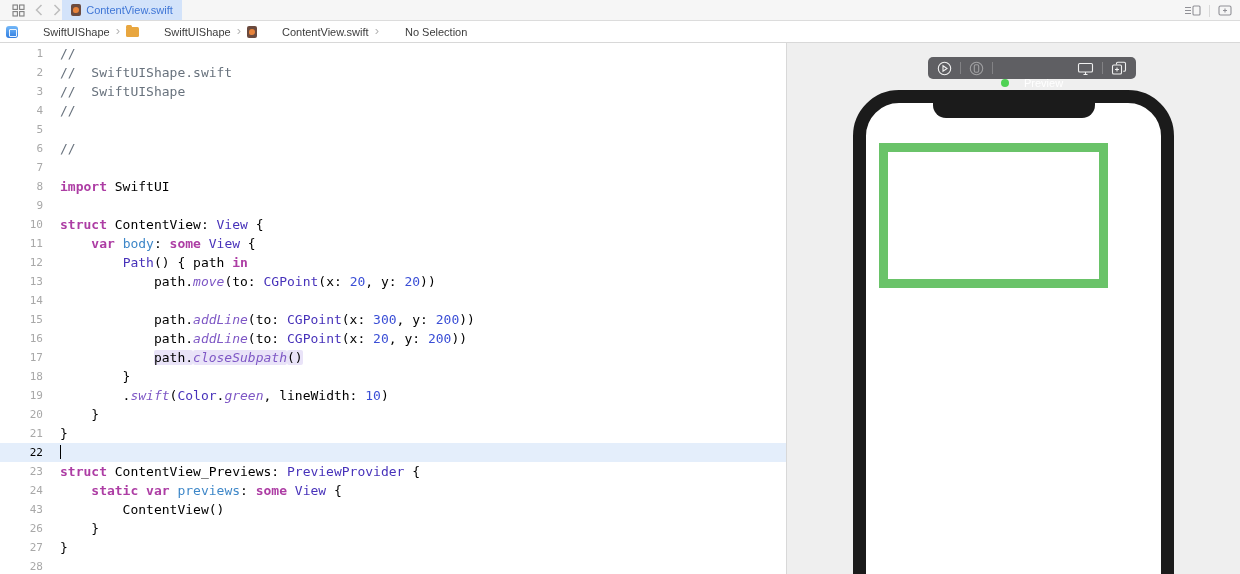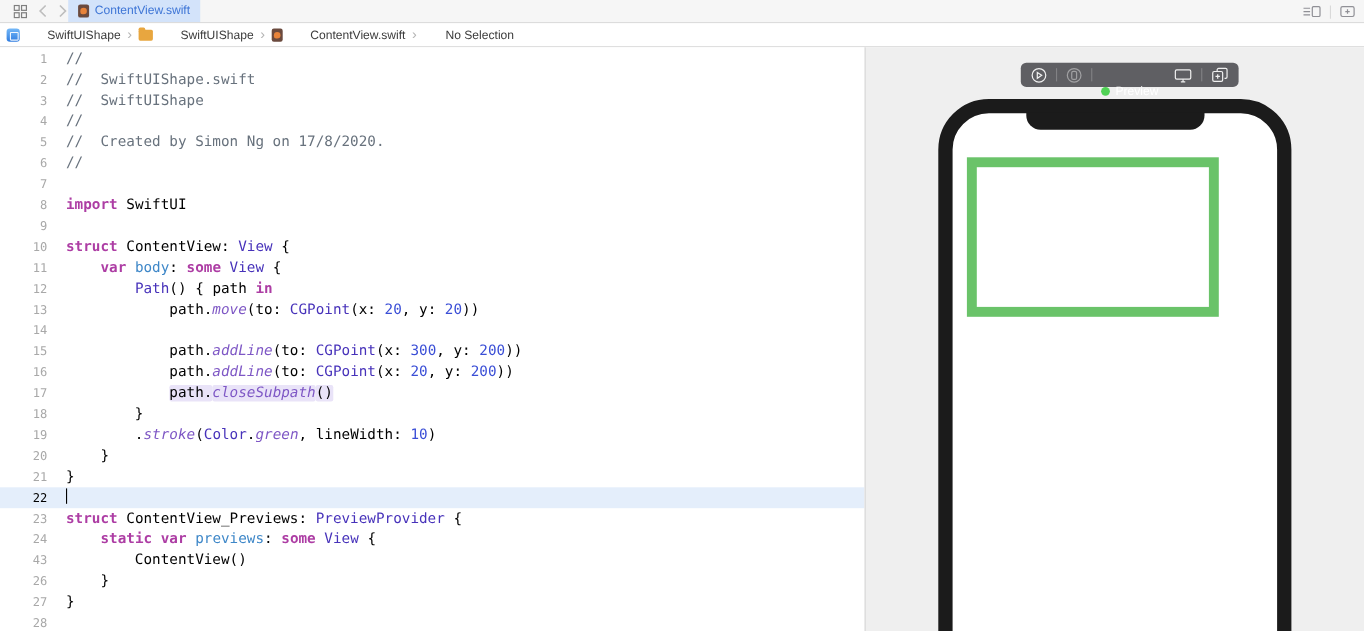--- a/index.html
+++ b/index.html
@@ -61,21 +61,21 @@
 
   
   .canvas { flex:1; position:relative; background:var(--canvas_bg,#efefef);
             border-left:1px solid #d8d8d8; overflow:hidden; }
   .preview-toolbar { position:absolute; left:141px; top:14px; height:22px;
             background:rgba(84,84,88,.93); border-radius:5px; display:flex;
             align-items:center; padding:0 9px; gap:8px; }
   .pt-div { width:1px; height:12px; background:rgba(255,255,255,.22); }
   .pt-label { font-size:11px; color:#fff; }
   .status-dot { width:8px; height:8px; border-radius:50%; background:var(--status_dot,#50d255); }
-  .pt-group { display:flex; align-items:center; gap:5px;margin-top:30px; }
+  .pt-group { display:flex; align-items:center; gap:15px;margin-top:30px; }
   .dim { opacity:.45; }
 
   .phone { position:absolute; left:66px; top:47px; width:321px; height:640px;
            background:#fff; border:13px solid var(--phone_frame,#1b1b1b); border-radius:46px; }
   .notch { position:absolute; left:50%; transform:translateX(-50%); top:-1px;
            width:162px; height:16px; background:var(--phone_frame,#1b1b1b);
            border-radius:0 0 13px 13px; }
   .shape-rect { position:absolute; left:92px; top:100px; width:229px; height:145px;
            border:9px solid var(--shape_green,#6ac369); }
 </style>
@@ -148,35 +148,35 @@
   </div>
 
   <div class="main">
 
     <div class="editor">
       <div>
           <div class="cl"><span class="ln">1</span><span class="ct"><span class="t-com">//</span></span></div>
           <div class="cl"><span class="ln">2</span><span class="ct"><span class="t-com">//  SwiftUIShape.swift</span></span></div>
           <div class="cl"><span class="ln">3</span><span class="ct"><span class="t-com">//  SwiftUIShape</span></span></div>
           <div class="cl"><span class="ln">4</span><span class="ct"><span class="t-com">//</span></span></div>
-          <div class="cl"><span class="ln">5</span><span class="ct"><span class="t-com">//  Created by Simon Ng on 17/8/2020.</span></span></div>
+          <div class="cl"><span class="ln">5</span></div>
           <div class="cl"><span class="ln">6</span><span class="ct"><span class="t-com">//</span></span></div>
           <div class="cl"><span class="ln">7</span><span class="ct"></span></div>
           <div class="cl"><span class="ln">8</span><span class="ct"><span class="t-kw">import</span><span class="t-plain"> SwiftUI</span></span></div>
           <div class="cl"><span class="ln">9</span><span class="ct"></span></div>
           <div class="cl"><span class="ln">10</span><span class="ct"><span class="t-kw">struct</span><span class="t-plain"> ContentView: </span><span class="t-type">View</span><span class="t-plain"> {</span></span></div>
           <div class="cl"><span class="ln">11</span><span class="ct"><span class="t-plain">    </span><span class="t-kw">var</span><span class="t-plain"> </span><span class="t-prop">body</span><span class="t-plain">: </span><span class="t-kw">some</span><span class="t-plain"> </span><span class="t-type">View</span><span class="t-plain"> {</span></span></div>
           <div class="cl"><span class="ln">12</span><span class="ct"><span class="t-plain">        </span><span class="t-type">Path</span><span class="t-plain">() { path </span><span class="t-kw">in</span></span></div>
           <div class="cl"><span class="ln">13</span><span class="ct"><span class="t-plain">            path.</span><span class="t-method">move</span><span class="t-plain">(to: </span><span class="t-type">CGPoint</span><span class="t-plain">(x: </span><span class="t-num">20</span><span class="t-plain">, y: </span><span class="t-num">20</span><span class="t-plain">))</span></span></div>
           <div class="cl"><span class="ln">14</span></div>
           <div class="cl"><span class="ln">15</span><span class="ct"><span class="t-plain">            path.</span><span class="t-method">addLine</span><span class="t-plain">(to: </span><span class="t-type">CGPoint</span><span class="t-plain">(x: </span><span class="t-num">300</span><span class="t-plain">, y: </span><span class="t-num">200</span><span class="t-plain">))</span></span></div>
           <div class="cl"><span class="ln">16</span><span class="ct"><span class="t-plain">            path.</span><span class="t-method">addLine</span><span class="t-plain">(to: </span><span class="t-type">CGPoint</span><span class="t-plain">(x: </span><span class="t-num">20</span><span class="t-plain">, y: </span><span class="t-num">200</span><span class="t-plain">))</span></span></div>
           <div class="cl"><span class="ln">17</span><span class="ct"><span class="t-plain">            </span><span class="t-plain hl">path.</span><span class="t-method hl">closeSubpath</span><span class="t-plain hl">()</span></span></div>
           <div class="cl"><span class="ln">18</span><span class="ct"><span class="t-plain">        }</span></span></div>
-          <div class="cl"><span class="ln">19</span><span class="ct"><span class="t-plain">        .</span><span class="t-method">stroke</span><span class="t-plain">(</span><span class="t-type">Color</span><span class="t-plain">.</span><span class="t-method">green</span><span class="t-plain">, lineWidth: </span><span class="t-num">10</span><span class="t-plain">)</span></span></div>
+          <div class="cl"><span class="ln">19</span><span class="ct"><span class="t-plain">        .</span><span class="t-method">swift</span><span class="t-plain">(</span><span class="t-type">Color</span><span class="t-plain">.</span><span class="t-method">green</span><span class="t-plain">, lineWidth: </span><span class="t-num">10</span><span class="t-plain">)</span></span></div>
           <div class="cl"><span class="ln">20</span><span class="ct"><span class="t-plain">    }</span></span></div>
           <div class="cl"><span class="ln">21</span><span class="ct"><span class="t-plain">}</span></span></div>
           <div class="cl current"><span class="ln">22</span><span class="ct"><span class="cursor"></span></span></div>
           <div class="cl"><span class="ln">23</span><span class="ct"><span class="t-kw">struct</span><span class="t-plain"> ContentView_Previews: </span><span class="t-type">PreviewProvider</span><span class="t-plain"> {</span></span></div>
           <div class="cl"><span class="ln">24</span><span class="ct"><span class="t-plain">    </span><span class="t-kw">static</span><span class="t-plain"> </span><span class="t-kw">var</span><span class="t-plain"> </span><span class="t-prop">previews</span><span class="t-plain">: </span><span class="t-kw">some</span><span class="t-plain"> </span><span class="t-type">View</span><span class="t-plain"> {</span></span></div>
           <div class="cl"><span class="ln">43</span><span class="ct"><span class="t-plain">        ContentView()</span></span></div>
           <div class="cl"><span class="ln">26</span><span class="ct"><span class="t-plain">    }</span></span></div>
           <div class="cl"><span class="ln">27</span><span class="ct"><span class="t-plain">}</span></span></div>
           <div class="cl"><span class="ln">28</span><span class="ct"></span></div>
         </div>

